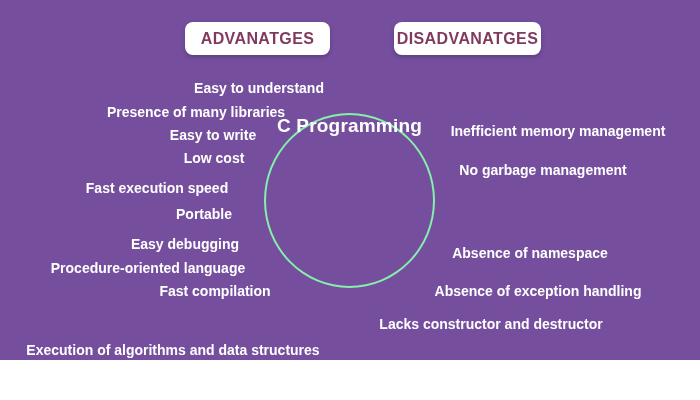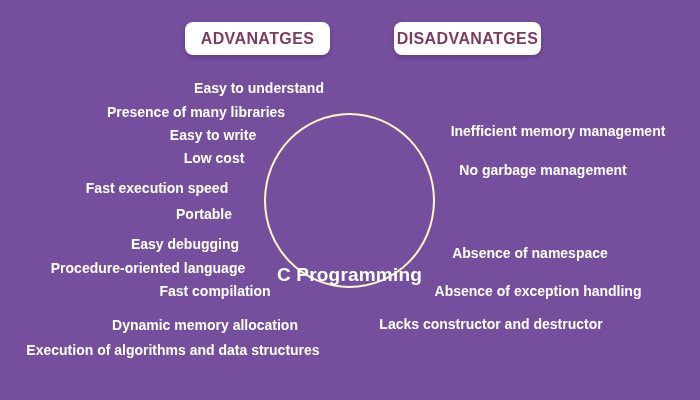--- a/index.html
+++ b/index.html
@@ -1,19 +1,19 @@
 <!DOCTYPE html>
 <html><head>
 <meta charset="utf-8">
 <style>
   html, body { margin: 0; padding: 0; }
   .canvas {
     position: relative;
     width: 700px;
-    height: 400px;
+    height: 360px;
     background: #754F9E;
     overflow: hidden;
     font-family: "Liberation Sans", sans-serif;
   }
   .pill {
     position: absolute;
     top: 22px;
     height: 33px;
     background: #FFFFFF;
     border-radius: 8px;
@@ -30,25 +30,25 @@
     font-weight: 700;
     letter-spacing: 0.4px;
     white-space: nowrap;
   }
   .circle {
     position: absolute;
     left: 264px;
     top: 113px;
     width: 171px;
     height: 175px;
-    border: 2px solid #fef9c3;
+    border: 2px solid #86efac;
     border-radius: 50%;
     box-sizing: border-box;
     display: flex;
-    align-items: flex-end;
+    align-items: flex-start;
     justify-content: center;
   }
   .circle-label {
     color: #FFFFFF;
     font-size: 19px;
     font-weight: 700;
     letter-spacing: 0.2px;
     white-space: nowrap;
   }
   .item {
@@ -100,21 +100,20 @@
 
   <div class="item a0">Easy to understand</div>
   <div class="item a1">Presence of many libraries</div>
   <div class="item a2">Easy to write</div>
   <div class="item a3">Low cost</div>
   <div class="item a4">Fast execution speed</div>
   <div class="item a5">Portable</div>
   <div class="item a6">Easy debugging</div>
   <div class="item a7">Procedure-oriented language</div>
   <div class="item a8">Fast compilation</div>
-  <div class="item a9">Dynamic memory allocation</div>
   <div class="item a10">Execution of algorithms and data structures</div>
 
   <div class="item d1">Inefficient memory management</div>
   <div class="item d2">No garbage management</div>
   <div class="item d4">Absence of namespace</div>
   <div class="item d5">Absence of exception handling</div>
   <div class="item d6">Lacks constructor and destructor</div>
 
 </div>
 

